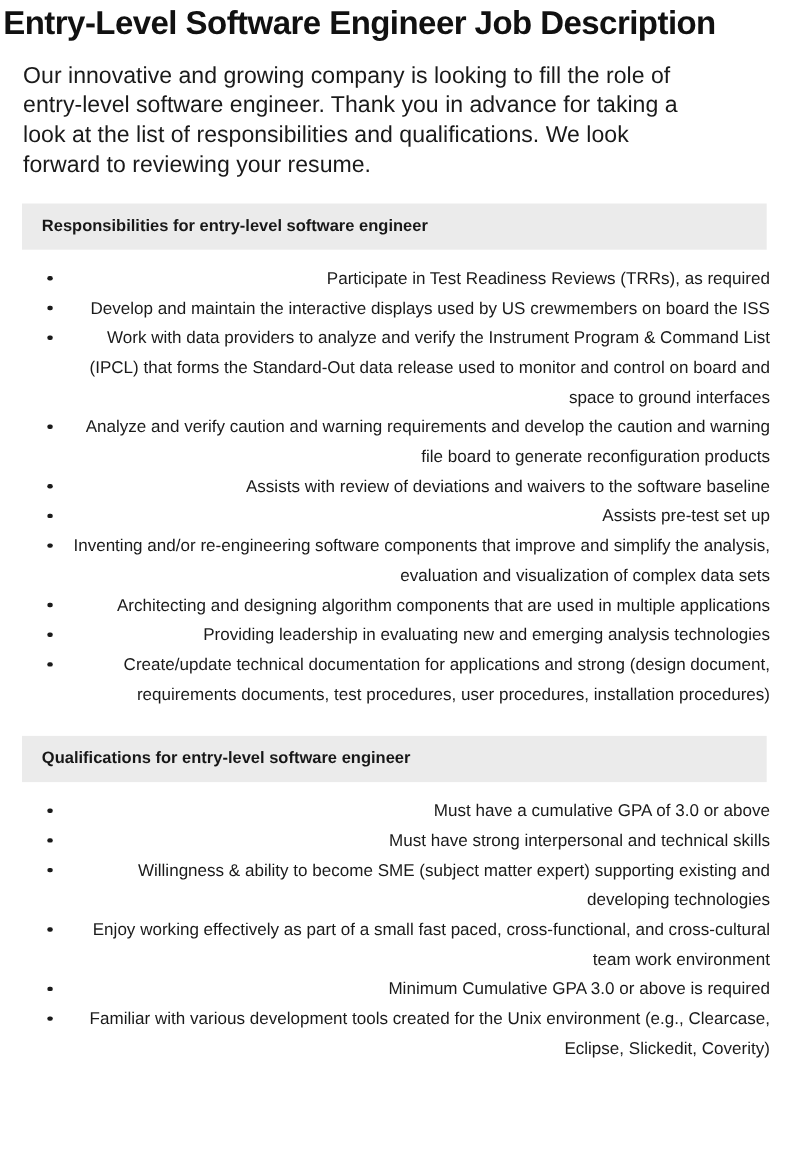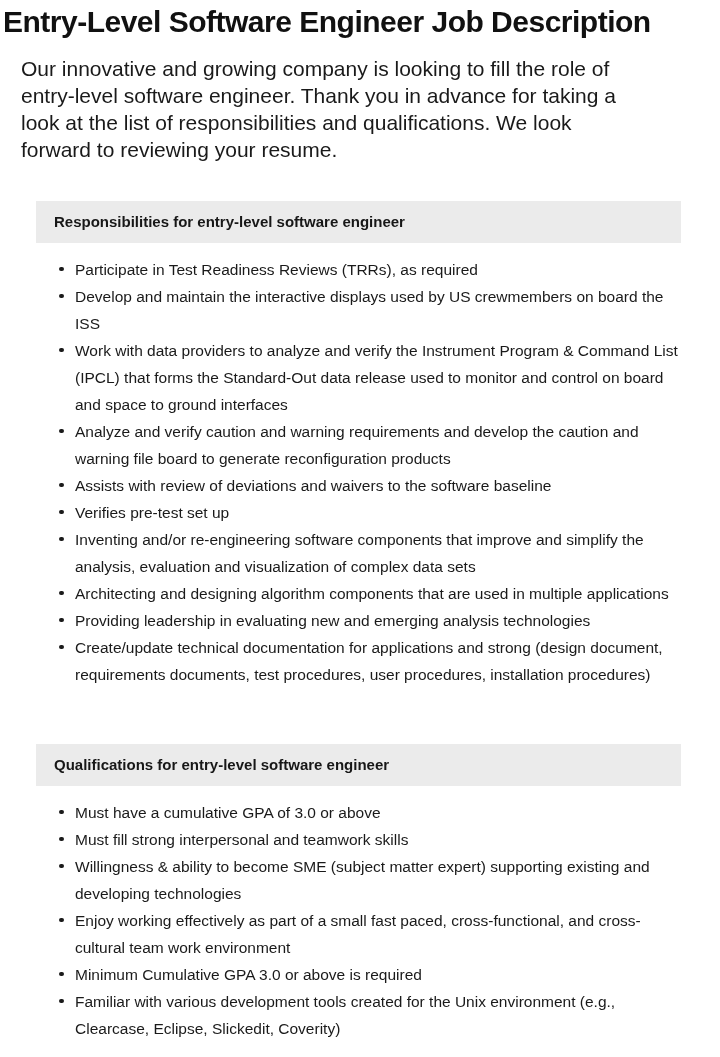--- a/index.html
+++ b/index.html
@@ -40,38 +40,39 @@
   .intro {
     margin: 0;
     padding: 17px 22px 0 21px;
     font-size: 21px;
     line-height: 27px;
     color: #1a1a1a;
     max-width: 660px;
   }
 
   
-  .section { margin: 16px; }
+  .section { margin: 0; }
 
   .section-header {
     background: #ebebeb;
     margin: 0 23px 0 20px;
     padding: 11px 0 11px 18px;
     font-size: 15px;
     font-weight: bold;
     color: #171717;
     line-height: 20px;
   }
 
   .section-spacer-top { height: 22px; }
 
   .bullet-list {
     list-style: none;
     margin: 0;
     padding: 13px 20px 0 43px;
+    text-align: right;
   }
 
   .bullet-list li {
     position: relative;
     font-size: 15.5px;
     line-height: 27px;
     color: #1a1a1a;
     padding-left: 16px;
     margin: 0;
   }
@@ -101,35 +102,35 @@
   <div class="section-spacer-top"></div>
 
   <div class="section">
     <div class="section-header">Responsibilities for entry-level software engineer</div>
     <ul class="bullet-list">
       <li>Participate in Test Readiness Reviews (TRRs), as required</li>
       <li>Develop and maintain the interactive displays used by US crewmembers on board the ISS</li>
       <li>Work with data providers to analyze and verify the Instrument Program &amp; Command List (IPCL) that forms the Standard-Out data release used to monitor and control on board and space to ground interfaces</li>
       <li>Analyze and verify caution and warning requirements and develop the caution and warning file board to generate reconfiguration products</li>
       <li>Assists with review of deviations and waivers to the software baseline</li>
-      <li>Verifies pre-test set up</li>
+      <li>Assists pre-test set up</li>
       <li>Inventing and/or re-engineering software components that improve and simplify the analysis, evaluation and visualization of complex data sets</li>
       <li>Architecting and designing algorithm components that are used in multiple applications</li>
       <li>Providing leadership in evaluating new and emerging analysis technologies</li>
       <li>Create/update technical documentation for applications and strong (design document, requirements documents, test procedures, user procedures, installation procedures)</li>
     </ul>
   </div>
 
   <div class="gap-between-sections"></div>
 
   <div class="section">
     <div class="section-header">Qualifications for entry-level software engineer</div>
     <ul class="bullet-list">
       <li>Must have a cumulative GPA of 3.0 or above</li>
-      <li>Must fill strong interpersonal and teamwork skills</li>
+      <li>Must have strong interpersonal and technical skills</li>
       <li>Willingness &amp; ability to become SME (subject matter expert) supporting existing and developing technologies</li>
       <li>Enjoy working effectively as part of a small fast paced, cross-functional, and cross-cultural team work environment</li>
       <li>Minimum Cumulative GPA 3.0 or above is required</li>
       <li>Familiar with various development tools created for the Unix environment (e.g., Clearcase, Eclipse, Slickedit, Coverity)</li>
     </ul>
   </div>
 
 </div>
 
 </body></html>

